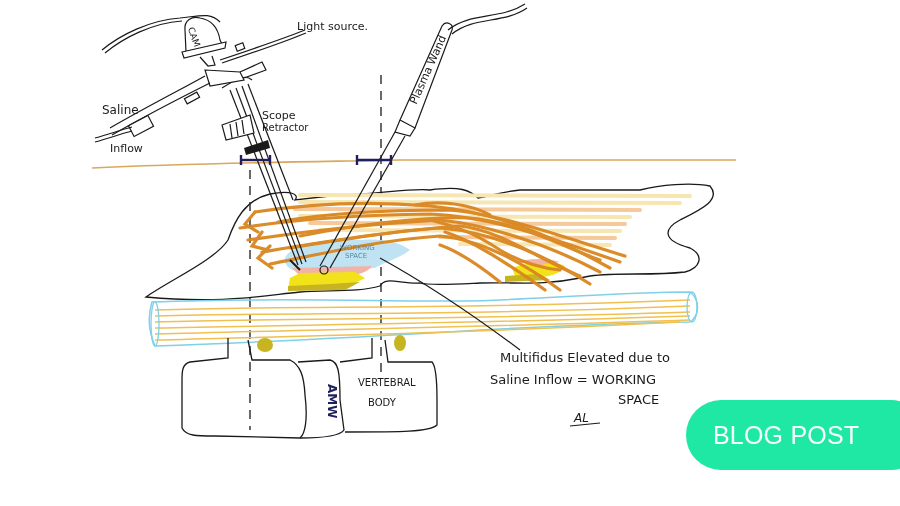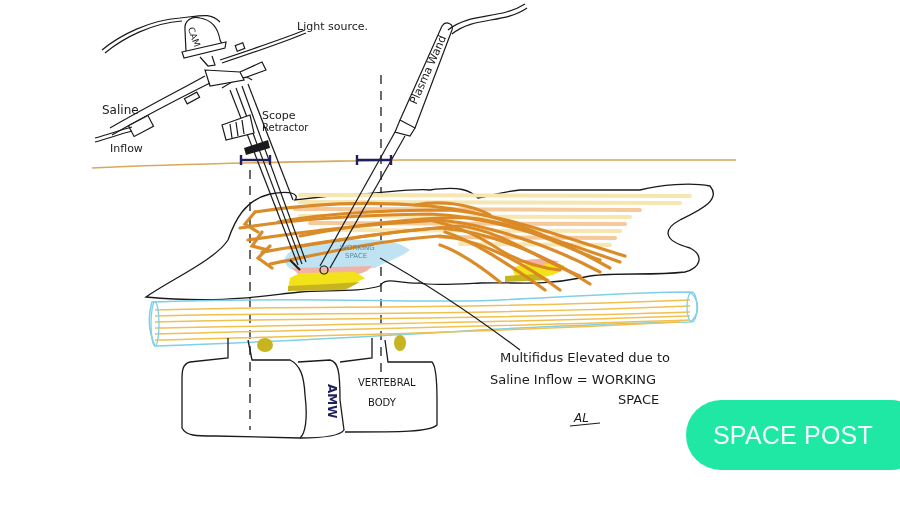--- a/index.html
+++ b/index.html
@@ -163,14 +163,14 @@
   <text class="hand" x="358" y="386" font-size="10">VERTEBRAL</text>
   <text class="hand" x="368" y="406" font-size="10">BODY</text>
   <text class="hand" x="500" y="362" font-size="13">Multifidus Elevated due to</text>
   <text class="hand" x="490" y="384" font-size="13">Saline Inflow = WORKING</text>
   <text class="hand" x="618" y="404" font-size="13">SPACE</text>
   <text class="hand" x="574" y="422" font-size="12" font-style="italic">AL</text>
   <line x1="570" y1="426" x2="600" y2="423" stroke="#1a1a1a" stroke-width="1.2"></line>
 </svg>
 
 <div class="badge">
-  <span>SPACE POST</span>
+  <span>BLOG POST</span>
 </div>
 
 </body></html>

